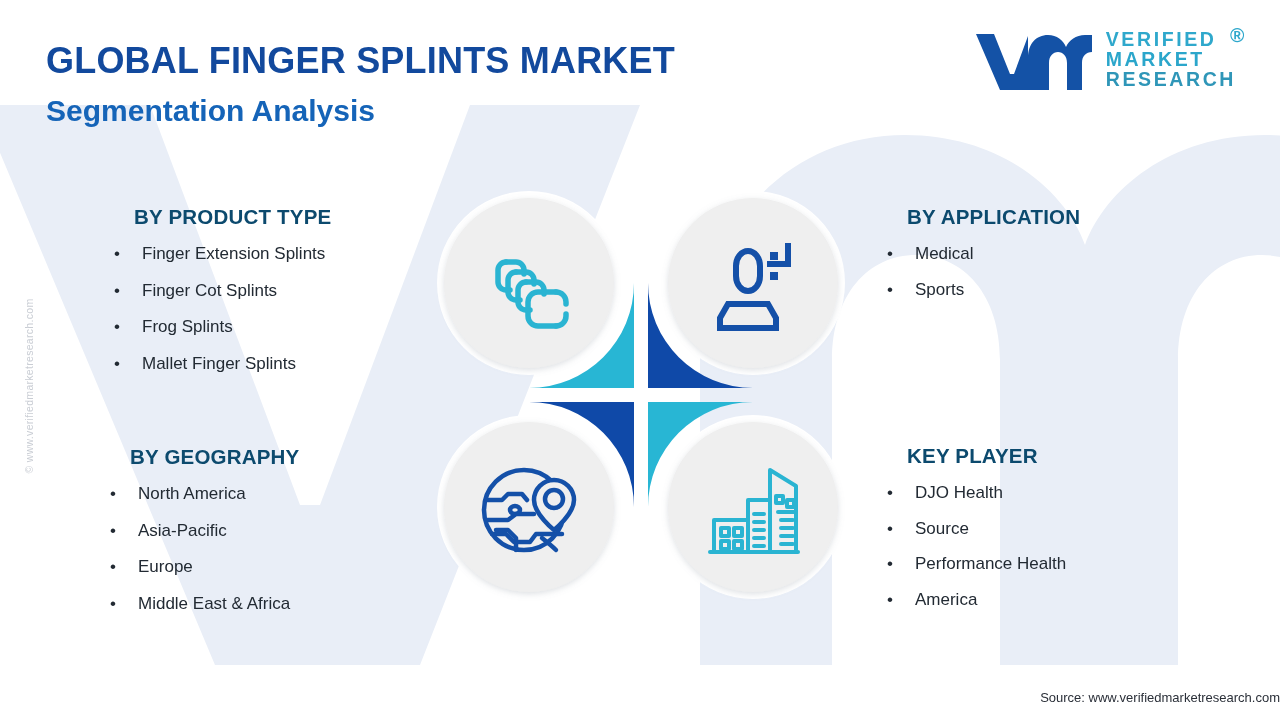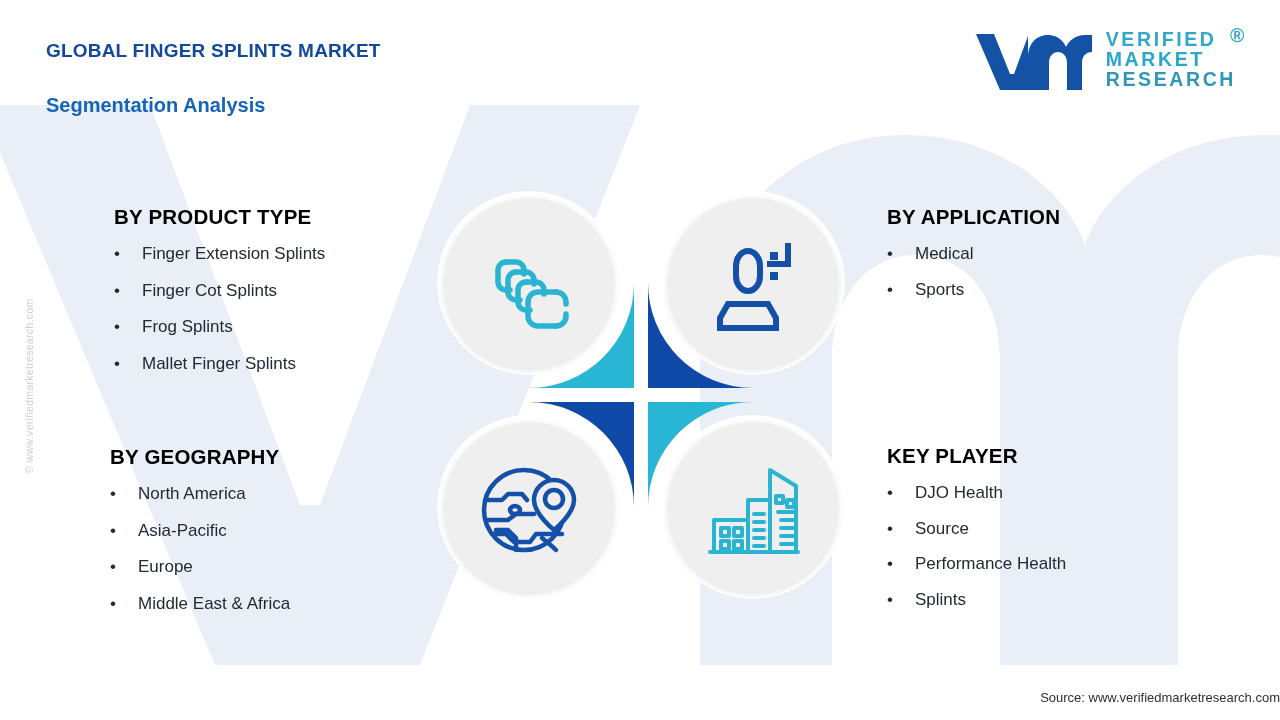--- a/index.html
+++ b/index.html
@@ -37,28 +37,28 @@
     letter-spacing:0.3px;
     color:#c9cdd4;
     white-space:nowrap;
     text-align:center;
     z-index:3;
   }
 
   
   .hdr-title {
     position:absolute; left:46px; top:40px;
-    font-size:19px; font-weight:bold;
+    font-size:36px; font-weight:bold;
     letter-spacing:0.2px;
     color:#12499d;
     z-index:4;
   }
   .hdr-sub {
     position:absolute; left:46px; top:94px;
-    font-size:20px; font-weight:bold;
+    font-size:30px; font-weight:bold;
     color:#1564b8;
     z-index:4;
   }
 
   
   .logo {
     position:absolute; right:44px; top:28px;
     display:flex; align-items:center; gap:14px;
     z-index:4;
   }
@@ -84,23 +84,24 @@
   }
 
   
   .seg {
     position:absolute;
     z-index:4;
   }
   .seg-title {
     font-size:20.5px;
     font-weight:bold;
-    color:#000000;
+    color:#0c4a6e;
     letter-spacing:0.2px;
     margin-bottom:15px;
+    margin-left:20px;
   }
   .seg-list { list-style:none; }
   .seg-list li {
     display:flex;
     align-items:flex-start;
     font-size:17px;
     color:#222a33;
     margin-bottom:16px;
     line-height:1.15;
   }
@@ -247,21 +248,21 @@
       <li>
         <span class="bullet">•</span>
         <span>Source</span>
       </li>
       <li>
         <span class="bullet">•</span>
         <span>Performance Health</span>
       </li>
       <li>
         <span class="bullet">•</span>
-        <span>Splints</span>
+        <span>America</span>
       </li>
     </ul>
   </div>
 
   <svg class="graphic" viewBox="0 0 434 434">
     <defs>
       <filter id="soft" x="-40%" y="-40%" width="180%" height="180%">
         <feDropShadow dx="0" dy="3" stdDeviation="4" flood-color="#9aa3b0" flood-opacity="0.35"></feDropShadow>
       </filter>
       <filter id="soft2" x="-40%" y="-40%" width="180%" height="180%">

